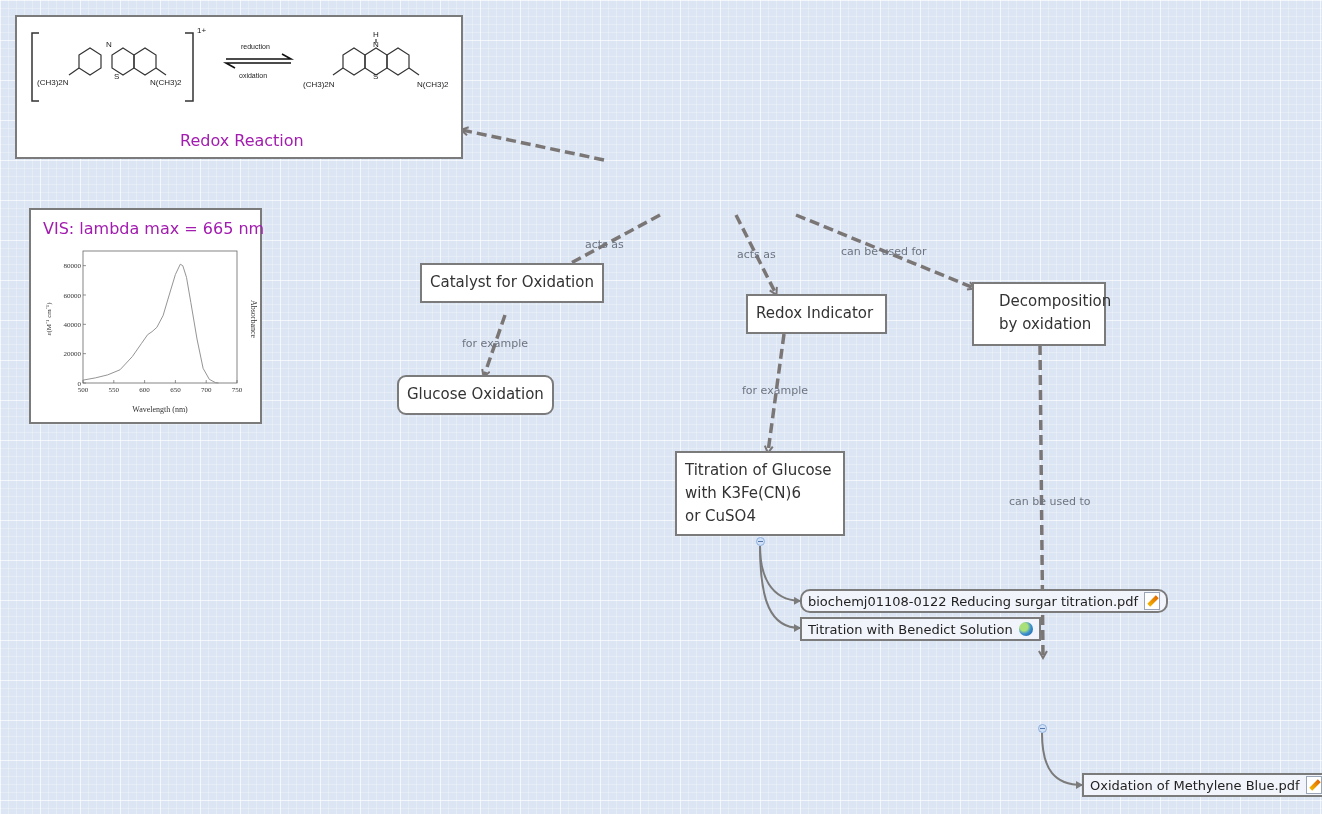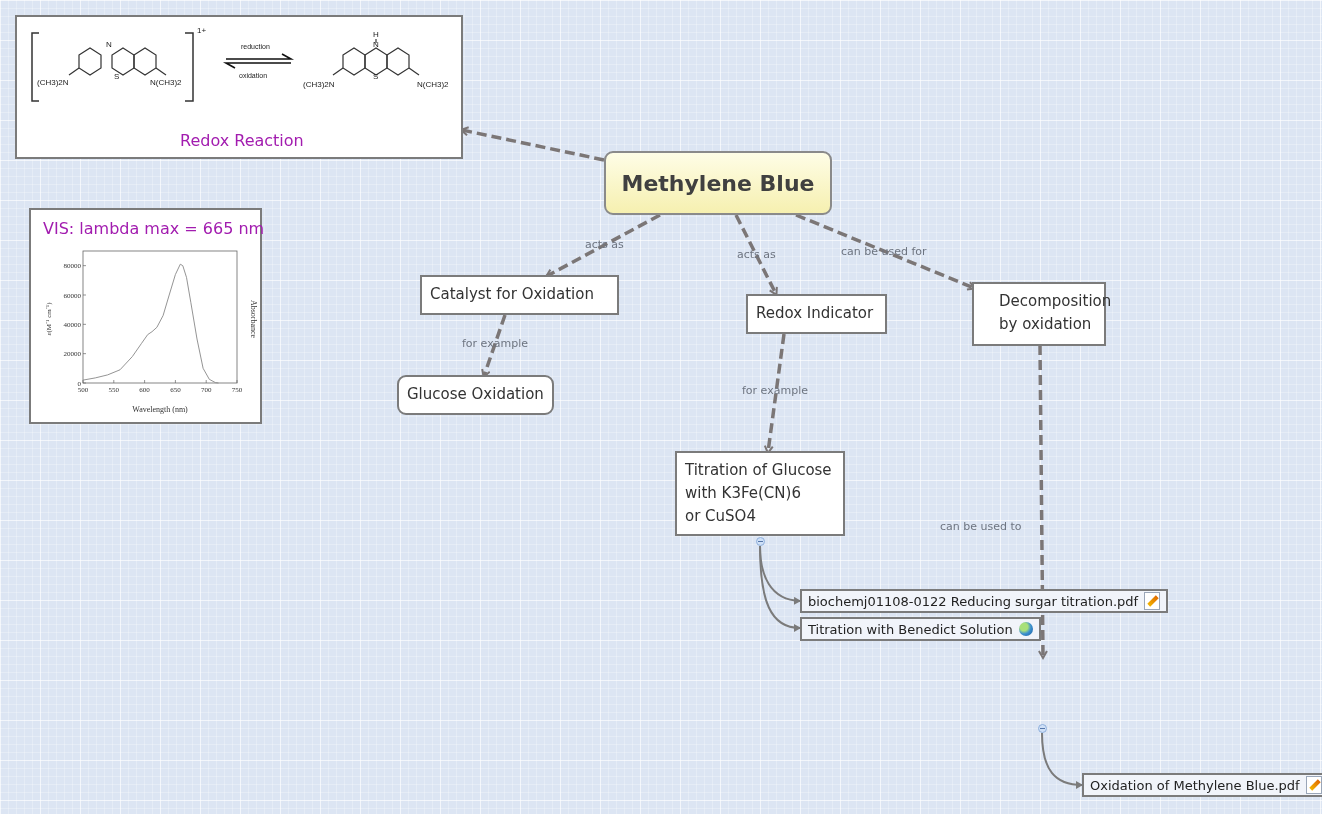--- a/index.html
+++ b/index.html
@@ -157,46 +157,45 @@
           <line x1="52" x2="55" y1="18.66666666666667" y2="18.66666666666667" stroke="#666" stroke-width="0.7"></line>
           <text x="50" y="21.16666666666667" font-size="7" text-anchor="end">80000</text>
         </g>
       <path id="spec-line" fill="none" stroke="#888" stroke-width="0.9" d="M52.0 133.1 L64.3 130.9 L76.6 127.9 L89.0 122.8 L101.3 109.6 L110.5 96.4 L116.7 87.6 L121.0 84.7 L125.9 80.3 L132.1 68.5 L138.2 48.0 L144.4 27.5 L149.3 17.2 L151.8 18.7 L155.5 30.4 L159.8 55.3 L166.0 92.0 L172.1 121.3 L178.3 132.3 L184.4 135.6 L187.5 136.0"></path>
       <text x="129" y="165" font-size="8" text-anchor="middle">Wavelength (nm)</text>
       <text x="0" y="0" font-size="7" text-anchor="middle" transform="translate(20,72) rotate(-90)">ε(M⁻¹ cm⁻¹)</text>
       <text x="0" y="0" font-size="8" text-anchor="middle" transform="translate(220,72) rotate(90)">Absorbance</text>
     </svg>
   </div>
 
-  <div class="central">Methylene Blue</div>
 
   <div class="label" style="left:585px;top:238px;">acts as</div>
   <div class="label" style="left:737px;top:248px;">acts as</div>
   <div class="label" style="left:841px;top:245px;">can be used for</div>
   <div class="label" style="left:462px;top:337px;">for example</div>
   <div class="label" style="left:742px;top:384px;">for example</div>
-  <div class="label" style="left:940px;top:495px;margin-top:25px;">can be used to</div>
-
-  <div class="node" style="left:420px;top:275px;width:199px;height:40px;">Catalyst for Oxidation</div>
+  <div class="label" style="left:1009px;top:495px;">can be used to</div>
+
+  <div class="node" style="left:420px;top:263px;width:184px;height:40px;">Catalyst for Oxidation</div>
   <div class="node" style="left:397px;top:375px;width:157px;height:40px;border-radius:9px;">Glucose Oxidation</div>
   <div class="node" style="left:746px;top:294px;width:141px;height:40px;">Redox Indicator</div>
   <div class="node" style="left:972px;top:282px;width:134px;height:64px;padding-left:25px;">
     <div>Decomposition</div>
     <div>by oxidation</div>
   </div>
   <div class="node" style="left:675px;top:451px;width:170px;height:85px;">
     <div>Titration of Glucose</div>
     <div>with K3Fe(CN)6</div>
     <div>or CuSO4</div>
   </div>
 
   <div class="collapse" style="left:756px;top:537px;"></div>
   <div class="collapse" style="left:1038px;top:724px;"></div>
 
-  <div class="attach" style="left:800px;top:589px;">
+  <div class="attach" style="left:800px;top:589px;border-radius:10px;">
     <span>biochemj01108-0122 Reducing surgar titration.pdf</span>
     <span class="pdf-icon"></span>
   </div>
   <div class="attach" style="left:800px;top:617px;">
     <span>Titration with Benedict Solution</span>
     <span class="globe-icon"></span>
   </div>
   <div class="attach" style="left:1082px;top:773px;">
     <span>Oxidation of Methylene Blue.pdf</span>
     <span class="pdf-icon"></span>

